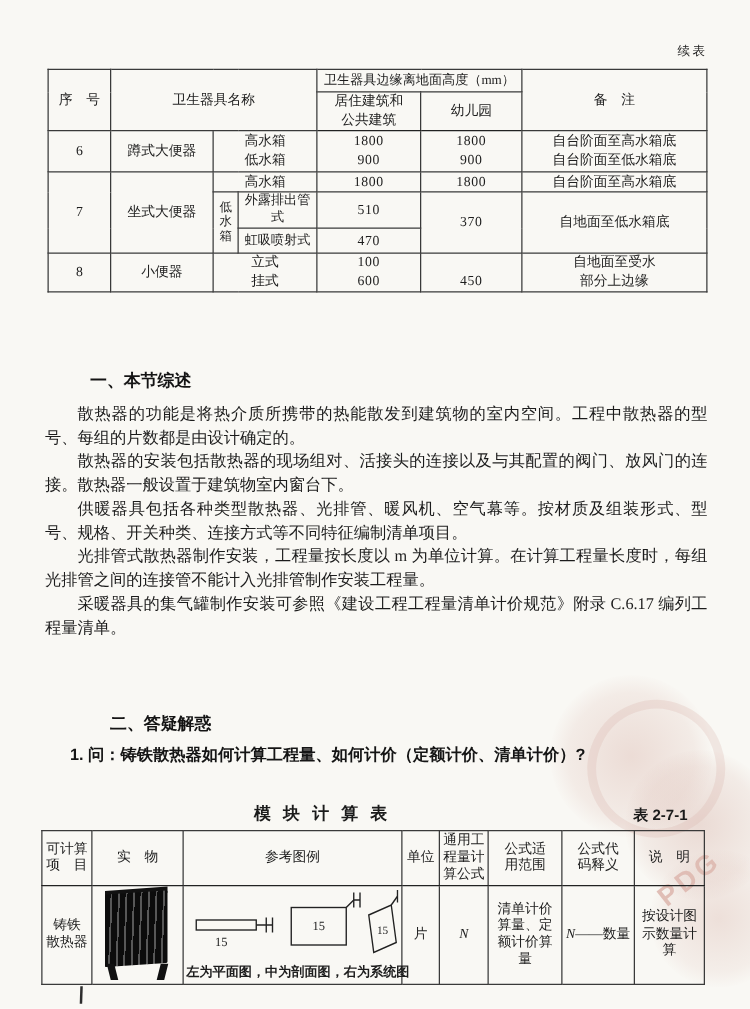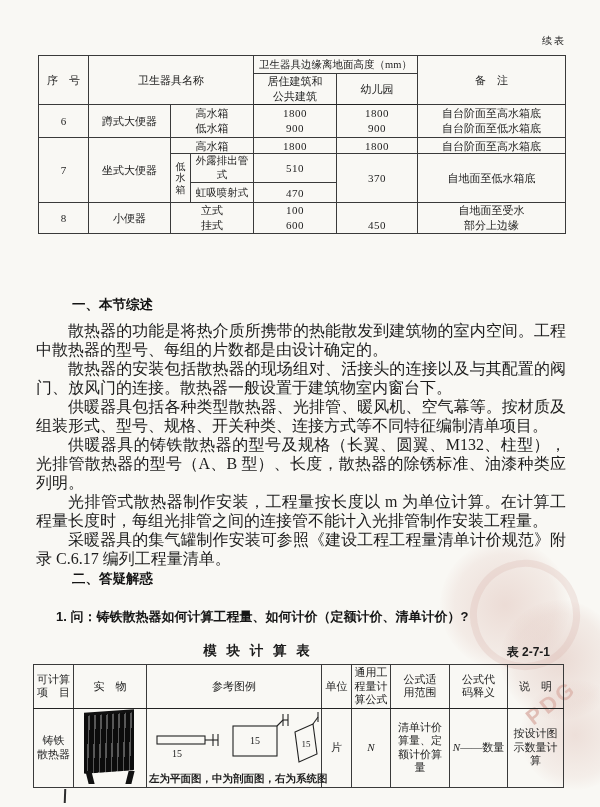--- a/index.html
+++ b/index.html
@@ -25,25 +25,25 @@
        font-family:"Liberation Sans","DejaVu Sans",sans-serif;
        font-weight:bold; font-size:22px; letter-spacing:3px;
        color:rgba(222,186,178,0.95); transform:rotate(-38deg); pointer-events:none;}
 
   
   .continued{top:34px; right:34px; font-size:10px; letter-spacing:2px;}
   .sec-title{top:245px; left:0; width:600px; text-align:center; font-size:17px; color:#161616;}
   .sec-title .gap{display:inline-block; width:22px;}
   .h-bold{font-family:"Liberation Sans","DejaVu Sans",sans-serif; font-weight:bold; font-size:13.5px; color:#141414;}
   .h-overview{top:296px; left:72px;}
-  .h-qa{top:570px; left:72px;}
-  .paras{top:321px; left:36px; width:530px; font-size:16px; line-height:19px; text-align:justify; color:#1c1c1c;}
+  .h-qa{top:570px; left:88px;}
+  .paras{top:321px; left:36px; width:530px; font-size:13px; line-height:19px; text-align:justify; color:#1c1c1c;}
   .paras p{margin:0; text-indent:2em;}
   .q-line{top:595px; left:56px; width:500px; font-family:"Liberation Sans","DejaVu Sans",sans-serif;
-          font-weight:bold; font-size:13px; color:#151515;margin-top:13px;}
+          font-weight:bold; font-size:13px; color:#151515;}
   .a-line{top:618px; left:56px; width:500px; font-size:13.5px;}
   .a-line .a-prefix{font-family:"Liberation Sans","DejaVu Sans",sans-serif; font-weight:bold; font-size:13px;}
   .t2-title{top:642px; left:0; width:516px; text-align:center;
             font-family:"Liberation Sans","DejaVu Sans",sans-serif; font-weight:bold; font-size:13.5px; letter-spacing:3px;}
   .t2-ref{top:644px; right:50px; font-family:"Liberation Sans","DejaVu Sans",sans-serif; font-weight:bold; font-size:12px;}
 
   
   table{border-collapse:collapse; table-layout:fixed;}
   .t1{left:38px; top:55px; width:527px; border:1.5px solid #222;}
   .t1 td{border:1px solid #3a3a3a; text-align:center; vertical-align:middle;
@@ -184,21 +184,20 @@
   </tbody>
     </table>
 
 
   <div class="abs h-bold h-overview">一、本节综述</div>
 
   <div class="abs paras">
     <p>散热器的功能是将热介质所携带的热能散发到建筑物的室内空间。工程中散热器的型号、每组的片数都是由设计确定的。</p>
     <p>散热器的安装包括散热器的现场组对、活接头的连接以及与其配置的阀门、放风门的连接。散热器一般设置于建筑物室内窗台下。</p>
     <p>供暖器具包括各种类型散热器、光排管、暖风机、空气幕等。按材质及组装形式、型号、规格、开关种类、连接方式等不同特征编制清单项目。</p>
-    <p>供暖器具的铸铁散热器的型号及规格（长翼、圆翼、M132、柱型），光排管散热器的型号（A、B 型）、长度，散热器的除锈标准、油漆种类应列明。</p>
     <p>光排管式散热器制作安装，工程量按长度以 m 为单位计算。在计算工程量长度时，每组光排管之间的连接管不能计入光排管制作安装工程量。</p>
     <p>采暖器具的集气罐制作安装可参照《建设工程工程量清单计价规范》附录 C.6.17 编列工程量清单。</p>
   </div>
 
   <div class="abs h-bold h-qa">二、答疑解惑</div>
   <div class="abs q-line">1. 问：铸铁散热器如何计算工程量、如何计价（定额计价、清单计价）?</div>
 
   <div class="abs t2-title">模 块 计 算 表</div>
   <div class="abs t2-ref">表 2-7-1</div>
 

